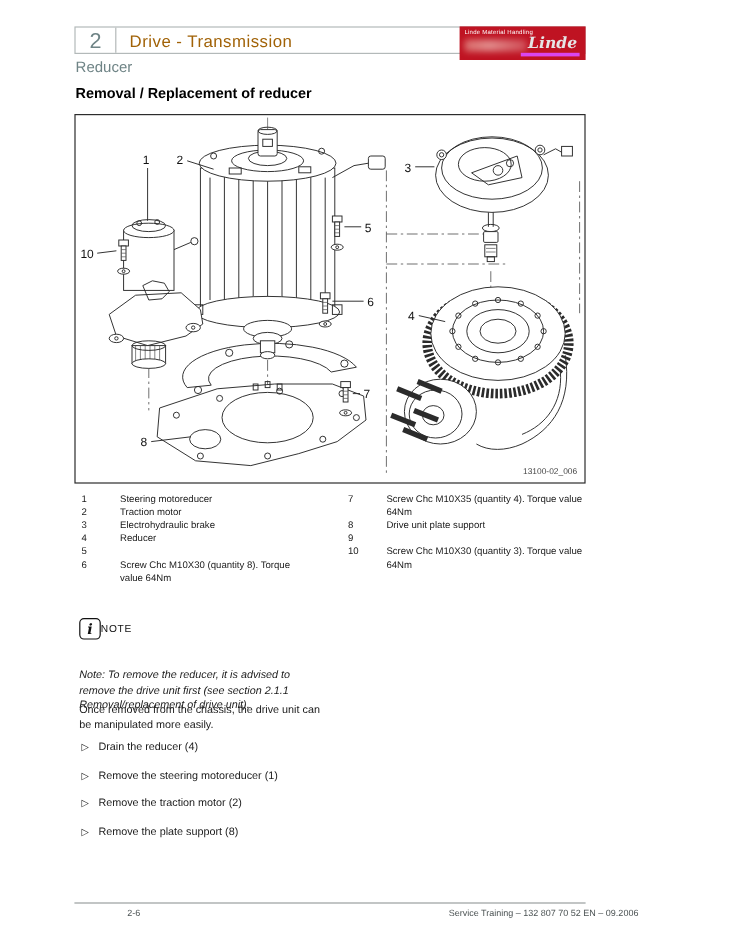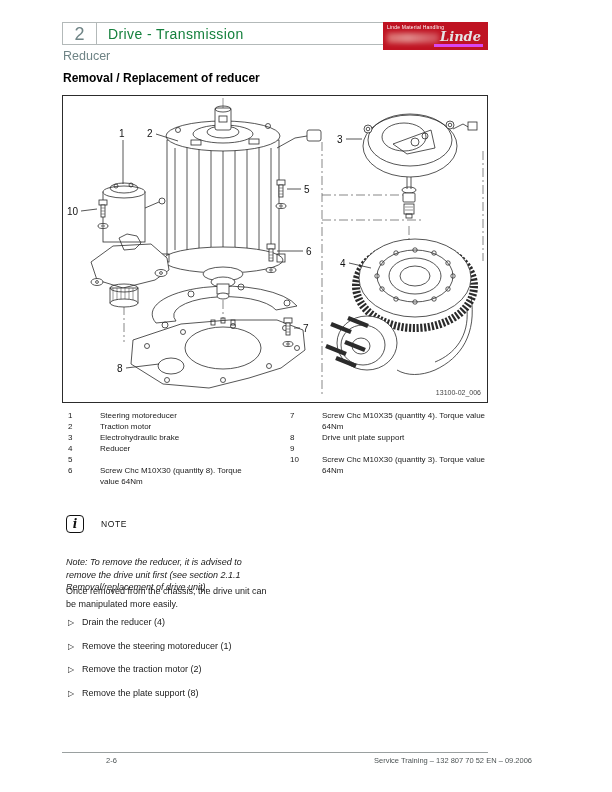--- a/index.html
+++ b/index.html
@@ -5,21 +5,21 @@
   * { margin:0; padding:0; box-sizing:border-box; }
   html,body { width:612px; height:792px; background:#ffffff; overflow:hidden; }
   body { font-family:"Liberation Sans", sans-serif; color:#111; }
   .page { position:relative; width:612px; height:792px; background:#fff; }
 
   
   .header-box { position:absolute; left:62px; top:22px; width:426px; height:23px;
     border:1px solid #b3b9b9; display:flex; align-items:stretch; }
   .chapter-num { width:34px; border-right:1px solid #b3b9b9; font-size:18px;
     color:#6f8486; display:flex; align-items:center; justify-content:center; line-height:1; }
-  .chapter-title { flex:1; font-size:14px; letter-spacing:0.4px; color:#15803d;
+  .chapter-title { flex:1; font-size:14px; letter-spacing:0.4px; color:#a16207;
     display:flex; align-items:center; padding-left:11px; }
   .logo { position:absolute; left:383px; top:22px; width:105px; height:28px;
     background:#bf1322; overflow:hidden; }
   .logo-tagline { position:absolute; left:4px; top:2px; font-size:5px; color:#fff; letter-spacing:0.2px; }
   .logo-blur { position:absolute; left:4px; top:11px; width:52px; height:10px;
     background:linear-gradient(90deg,#d96a6a 0%, #e08a8a 40%, #cf4b55 100%);
     filter:blur(2.5px); border-radius:2px; }
   .logo-wordmark { position:absolute; right:5px; bottom:3px; color:#e5e5e5;
     font-family:"DejaVu Serif", serif; font-style:italic; font-weight:bold; font-size:13px;
     border-bottom:3px solid #d946ef; line-height:1.05; padding:0 2px 0 6px; }
@@ -40,21 +40,21 @@
   .part-num { width:32px; flex:0 0 32px; }
   .part-desc { width:160px; }
   .parts-col.right .part-desc { width:164px; }
 
   
   .note-head { position:absolute; left:66px; top:515px; display:flex; align-items:center; }
   .note-icon { width:18px; height:18px; border:1.6px solid #111; border-radius:4px;
     display:flex; align-items:center; justify-content:center;
     font-family:"DejaVu Serif", serif; font-weight:bold; font-style:italic;
     font-size:12px; line-height:1; color:#111; }
-  .note-label { margin-left:17px; font-size:8.5px; letter-spacing:0.6px; color:#111; }
+  .note-label { font-size:8.5px; letter-spacing:0.6px; color:#111; }
   .note-text { position:absolute; left:66px; top:556px; width:208px; font-size:9px;
     line-height:12.5px; font-style:italic; color:#1a1a1a; }
   .body-paragraph { position:absolute; left:66px; top:585px; width:212px; font-size:9px;
     line-height:12.5px; color:#1a1a1a; }
 
   
   .steps { position:absolute; left:68px; top:617px; width:230px; }
   .step-item { display:flex; margin-bottom:12.5px; font-size:9px; line-height:11px; color:#1a1a1a; }
   .step-bullet { width:14px; flex:0 0 14px; font-size:8px; color:#1a1a1a; }
 

